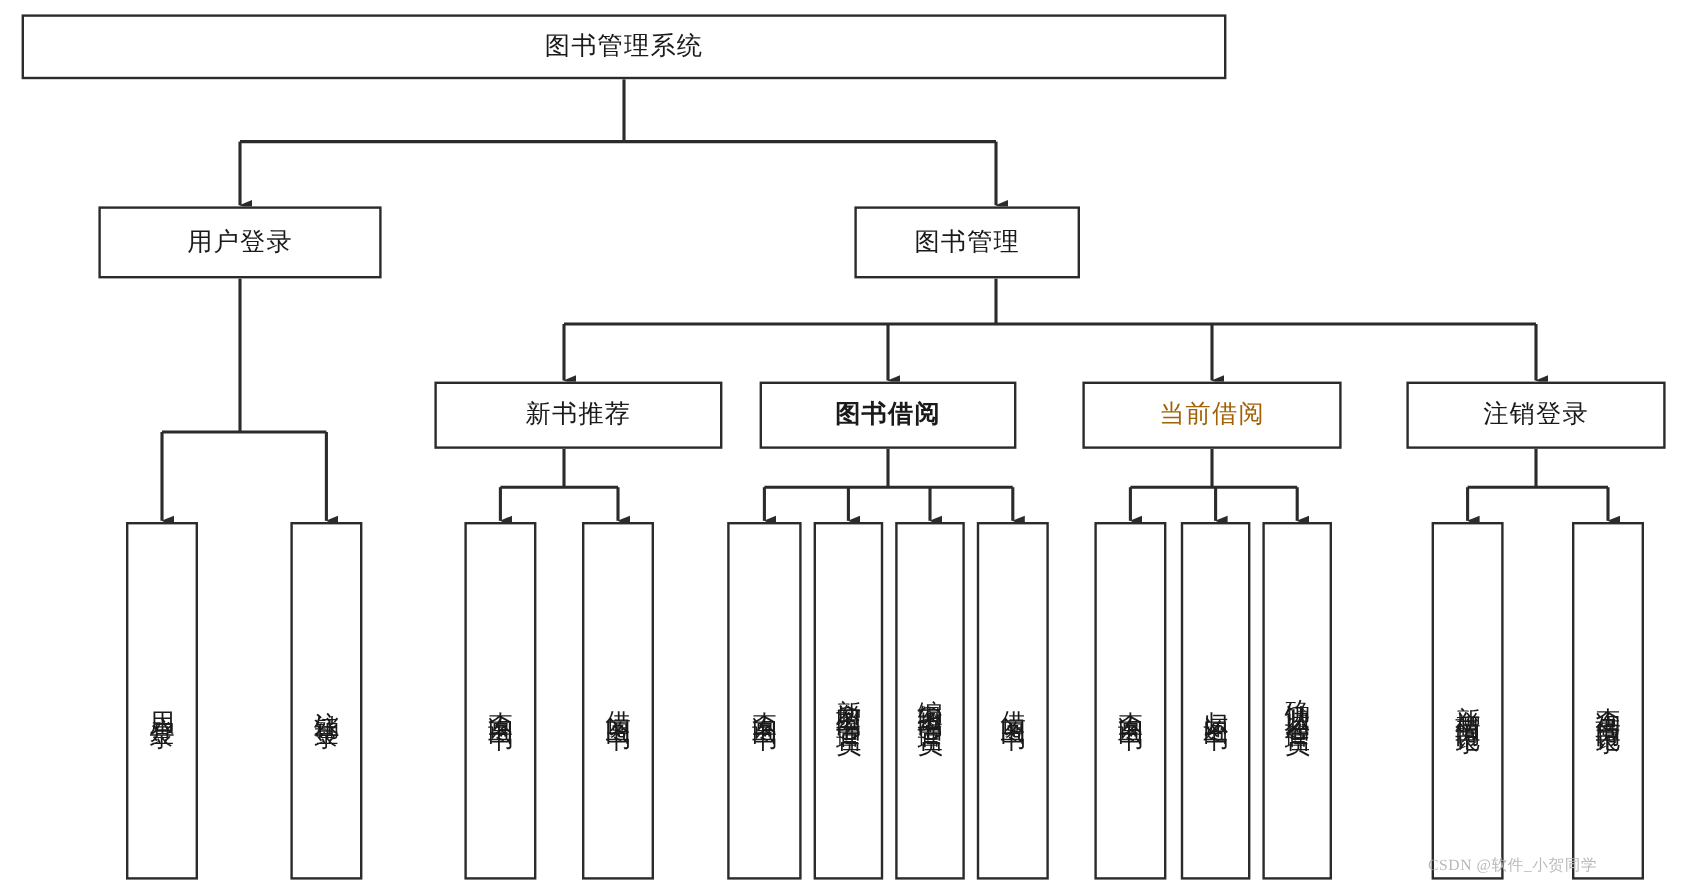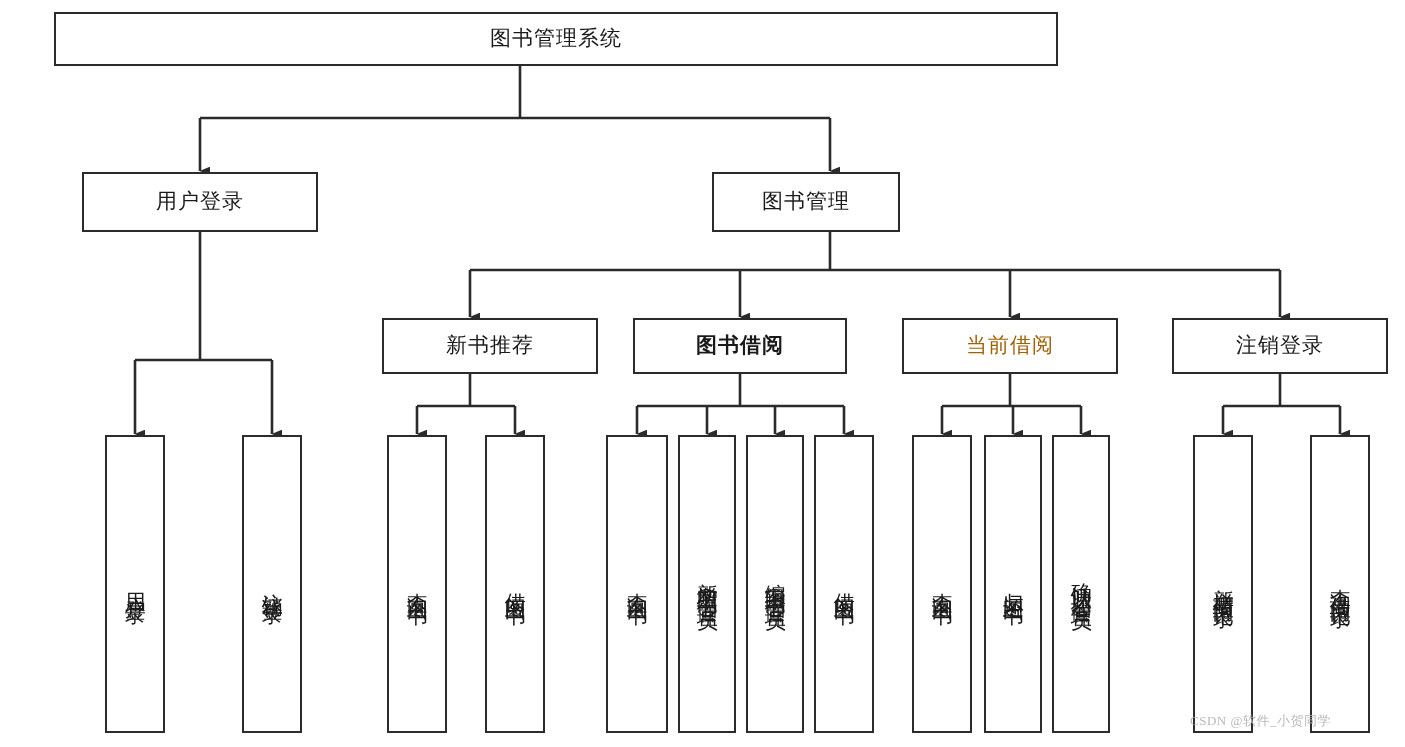--- a/index.html
+++ b/index.html
@@ -105,30 +105,30 @@
         <path d="M1013,406 L1013,434" marker-end="url(#arrowhead)"></path>
         <path d="M1081,406 L1081,434" marker-end="url(#arrowhead)"></path>
         <path d="M1280,374 L1280,406"></path>
         <path d="M1223,406 L1340,406"></path>
         <path d="M1223,406 L1223,434" marker-end="url(#arrowhead)"></path>
         <path d="M1340,406 L1340,434" marker-end="url(#arrowhead)"></path>
       </g>
   </svg>
 
   <div id="node-layer">
-      <div class="node horiz" style="left: 18px; top: 12px; width: 1004px; height: 54px; border-color: rgb(43, 43, 43); background: rgb(255, 255, 255); color: rgb(26, 26, 26); margin-left: 36px;">
+      <div class="node horiz" style="left: 18px; top: 12px; width: 1004px; height: 54px; border-color: rgb(43, 43, 43); background: rgb(255, 255, 255); color: rgb(26, 26, 26);">
         <span>图书管理系统</span>
       </div>
       <div class="node horiz" style="left: 82px; top: 172px; width: 236px; height: 60px; border-color: rgb(43, 43, 43); background: rgb(255, 255, 255); color: rgb(26, 26, 26);">
         <span>用户登录</span>
       </div>
       <div class="node horiz" style="left: 712px; top: 172px; width: 188px; height: 60px; border-color: rgb(43, 43, 43); background: rgb(255, 255, 255); color: rgb(26, 26, 26);">
         <span>图书管理</span>
       </div>
-      <div class="node horiz" style="left: 382px; top: 318px; width: 216px; height: 56px; border-color: rgb(43, 43, 43); background: rgb(255, 255, 255); color: rgb(26, 26, 26);">
+      <div class="node horiz" style="left: 362px; top: 318px; width: 240px; height: 56px; border-color: rgb(43, 43, 43); background: rgb(255, 255, 255); color: rgb(26, 26, 26);">
         <span>新书推荐</span>
       </div>
       <div class="node horiz" style="left: 633px; top: 318px; width: 214px; height: 56px; border-color: rgb(43, 43, 43); background: rgb(255, 255, 255); color: rgb(26, 26, 26); font-weight: bold;">
         <span>图书借阅</span>
       </div>
       <div class="node horiz" style="left: 902px; top: 318px; width: 216px; height: 56px; border-color: rgb(43, 43, 43); background: rgb(255, 255, 255); color: #a16207;">
         <span>当前借阅</span>
       </div>
       <div class="node horiz" style="left: 1172px; top: 318px; width: 216px; height: 56px; border-color: rgb(43, 43, 43); background: rgb(255, 255, 255); color: rgb(26, 26, 26);">
         <span>注销登录</span>

